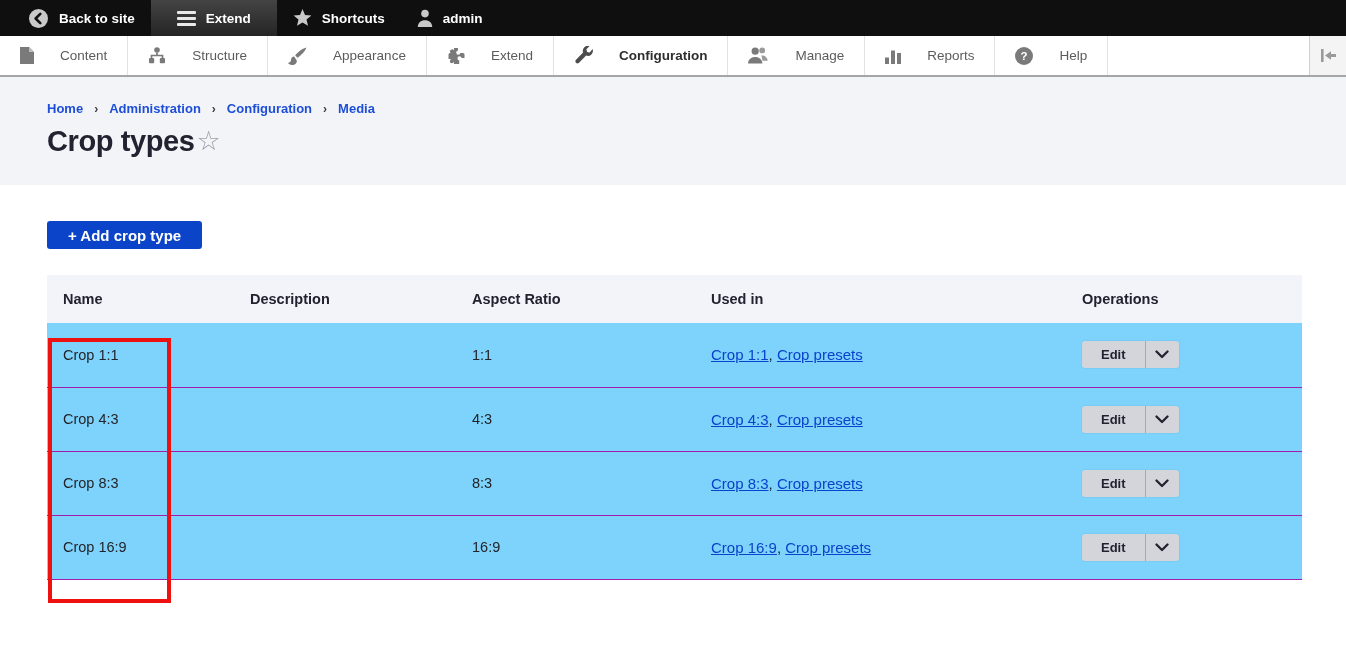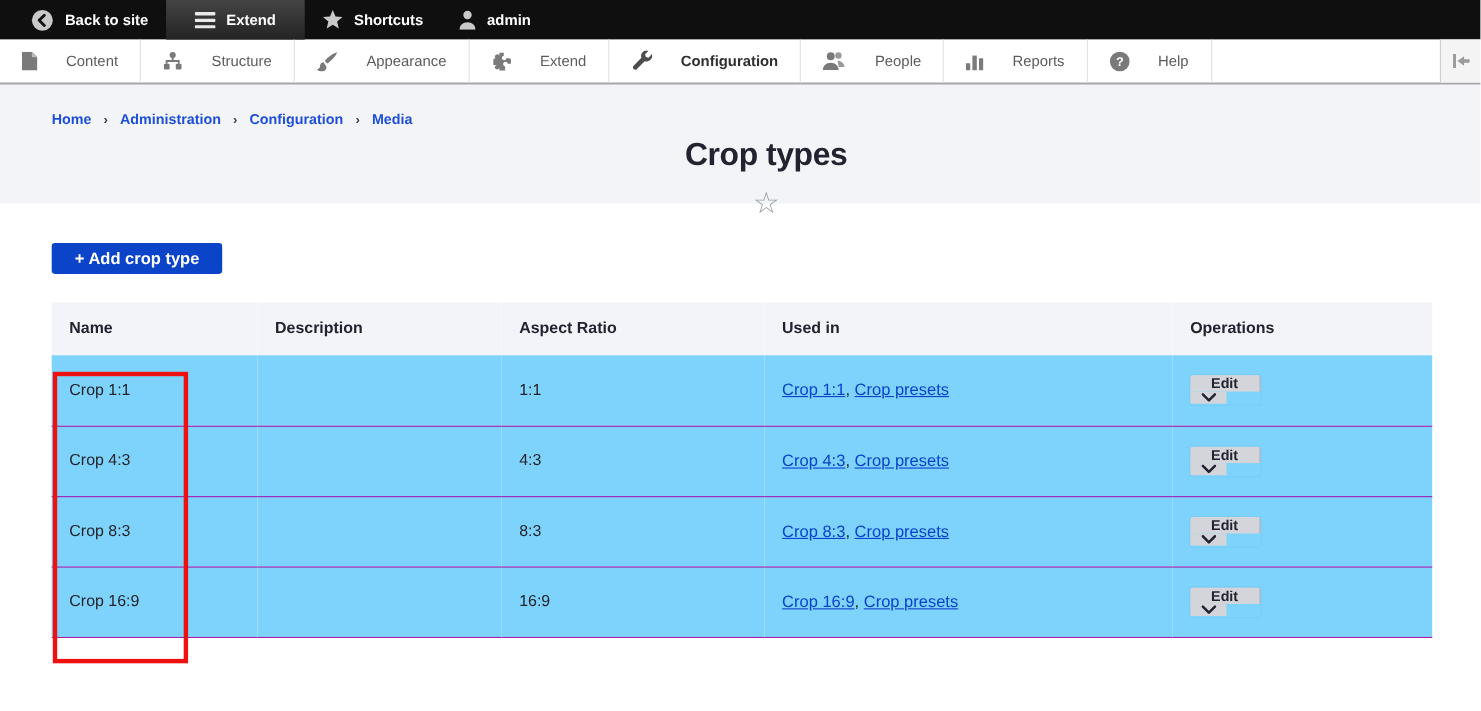--- a/index.html
+++ b/index.html
@@ -42,21 +42,21 @@
 
   
   .page-header {
     height:108px; background:#f3f4f8; padding:24px 0 0 47px;
   }
   .breadcrumb { display:flex; align-items:center; gap:11px; font-size:13px; font-weight:bold; color:#222330; }
   .breadcrumb a { color:#1d4ed8; text-decoration:none; cursor:pointer; }
   .crumb-sep { color:#3c3c46; font-size:12px; }
   .page-title {
     margin:9px 0 0; font-size:29px; font-weight:bold; color:#222330;
-    letter-spacing:-0.4px; display:flex; align-items:center; gap:14px;flex-direction:column;
+    letter-spacing:-0.4px; display:flex; align-items:center; gap:2px;
   }
   .fav-star { color:#9aa0ab; font-size:27px; font-weight:normal; line-height:1; cursor:pointer; }
 
   
   main { padding:36px 44px 0 47px; }
   .add-btn {
     display:inline-block; background:#0b44c8; color:#fff; border:none; border-radius:3px;
     font-family:inherit; font-size:15px; font-weight:bold; padding:0 21px; height:28px;
     cursor:pointer;
   }
@@ -68,21 +68,20 @@
   .crop-table tbody td {
     height:64px; padding:0 16px; background:#7dd3fc; border-bottom:1px solid #a21caf;
     font-size:14.5px; color:#232329; vertical-align:middle;
   }
   .crop-table td.used-in a { color:#0b42cb; text-decoration:underline; cursor:pointer; }
   .crop-table td.used-in { font-size:15px; color:#232329; }
 
   .btn-group {
     display:inline-flex; height:27px; border-radius:3px; overflow:hidden;
     box-shadow:0 0 0 1px rgba(0,0,0,0.03);
-    flex-direction:column;
   }
   .edit-btn {
     background:#d4d5da; border:none; border-right:1px solid #a9aab0; padding:0 19px;
     font-family:inherit; font-size:13px; font-weight:bold; color:#222330; cursor:pointer;
   }
   .dropdown-toggle {
     width:33px; background:#d4d5da; border:none; display:flex; align-items:center;
     justify-content:center; cursor:pointer;
   }
 
@@ -187,21 +186,21 @@
       </div>
       <div class="menu-item">
         <span class="icon">
           <svg width="21" height="17" viewBox="0 0 21 17">
             <circle cx="14.2" cy="3.4" r="2.9" fill="#9a9a9a"></circle>
             <path d="M13.4 8.2c3.3 0 6 2.2 6.3 5.6h-5.2z" fill="#9a9a9a"></path>
             <circle cx="7.2" cy="4.2" r="3.6" fill="#7a7a7a"></circle>
             <path d="M0 16.6c.2-4 3.2-6.5 7.2-6.5s7 2.5 7.2 6.5z" fill="#7a7a7a"></path>
           </svg>
         </span>
-        <span>People</span>
+        <span>Manage</span>
       </div>
       <div class="menu-item">
         <span class="icon">
           <svg width="16" height="16" viewBox="0 0 16 16">
             <rect x="0" y="9.5" width="4" height="6.5" fill="#7a7a7a"></rect>
             <rect x="6" y="2.5" width="4" height="13.5" fill="#7a7a7a"></rect>
             <rect x="12" y="5" width="4" height="11" fill="#7a7a7a"></rect>
           </svg>
         </span>
         <span>Reports</span>

